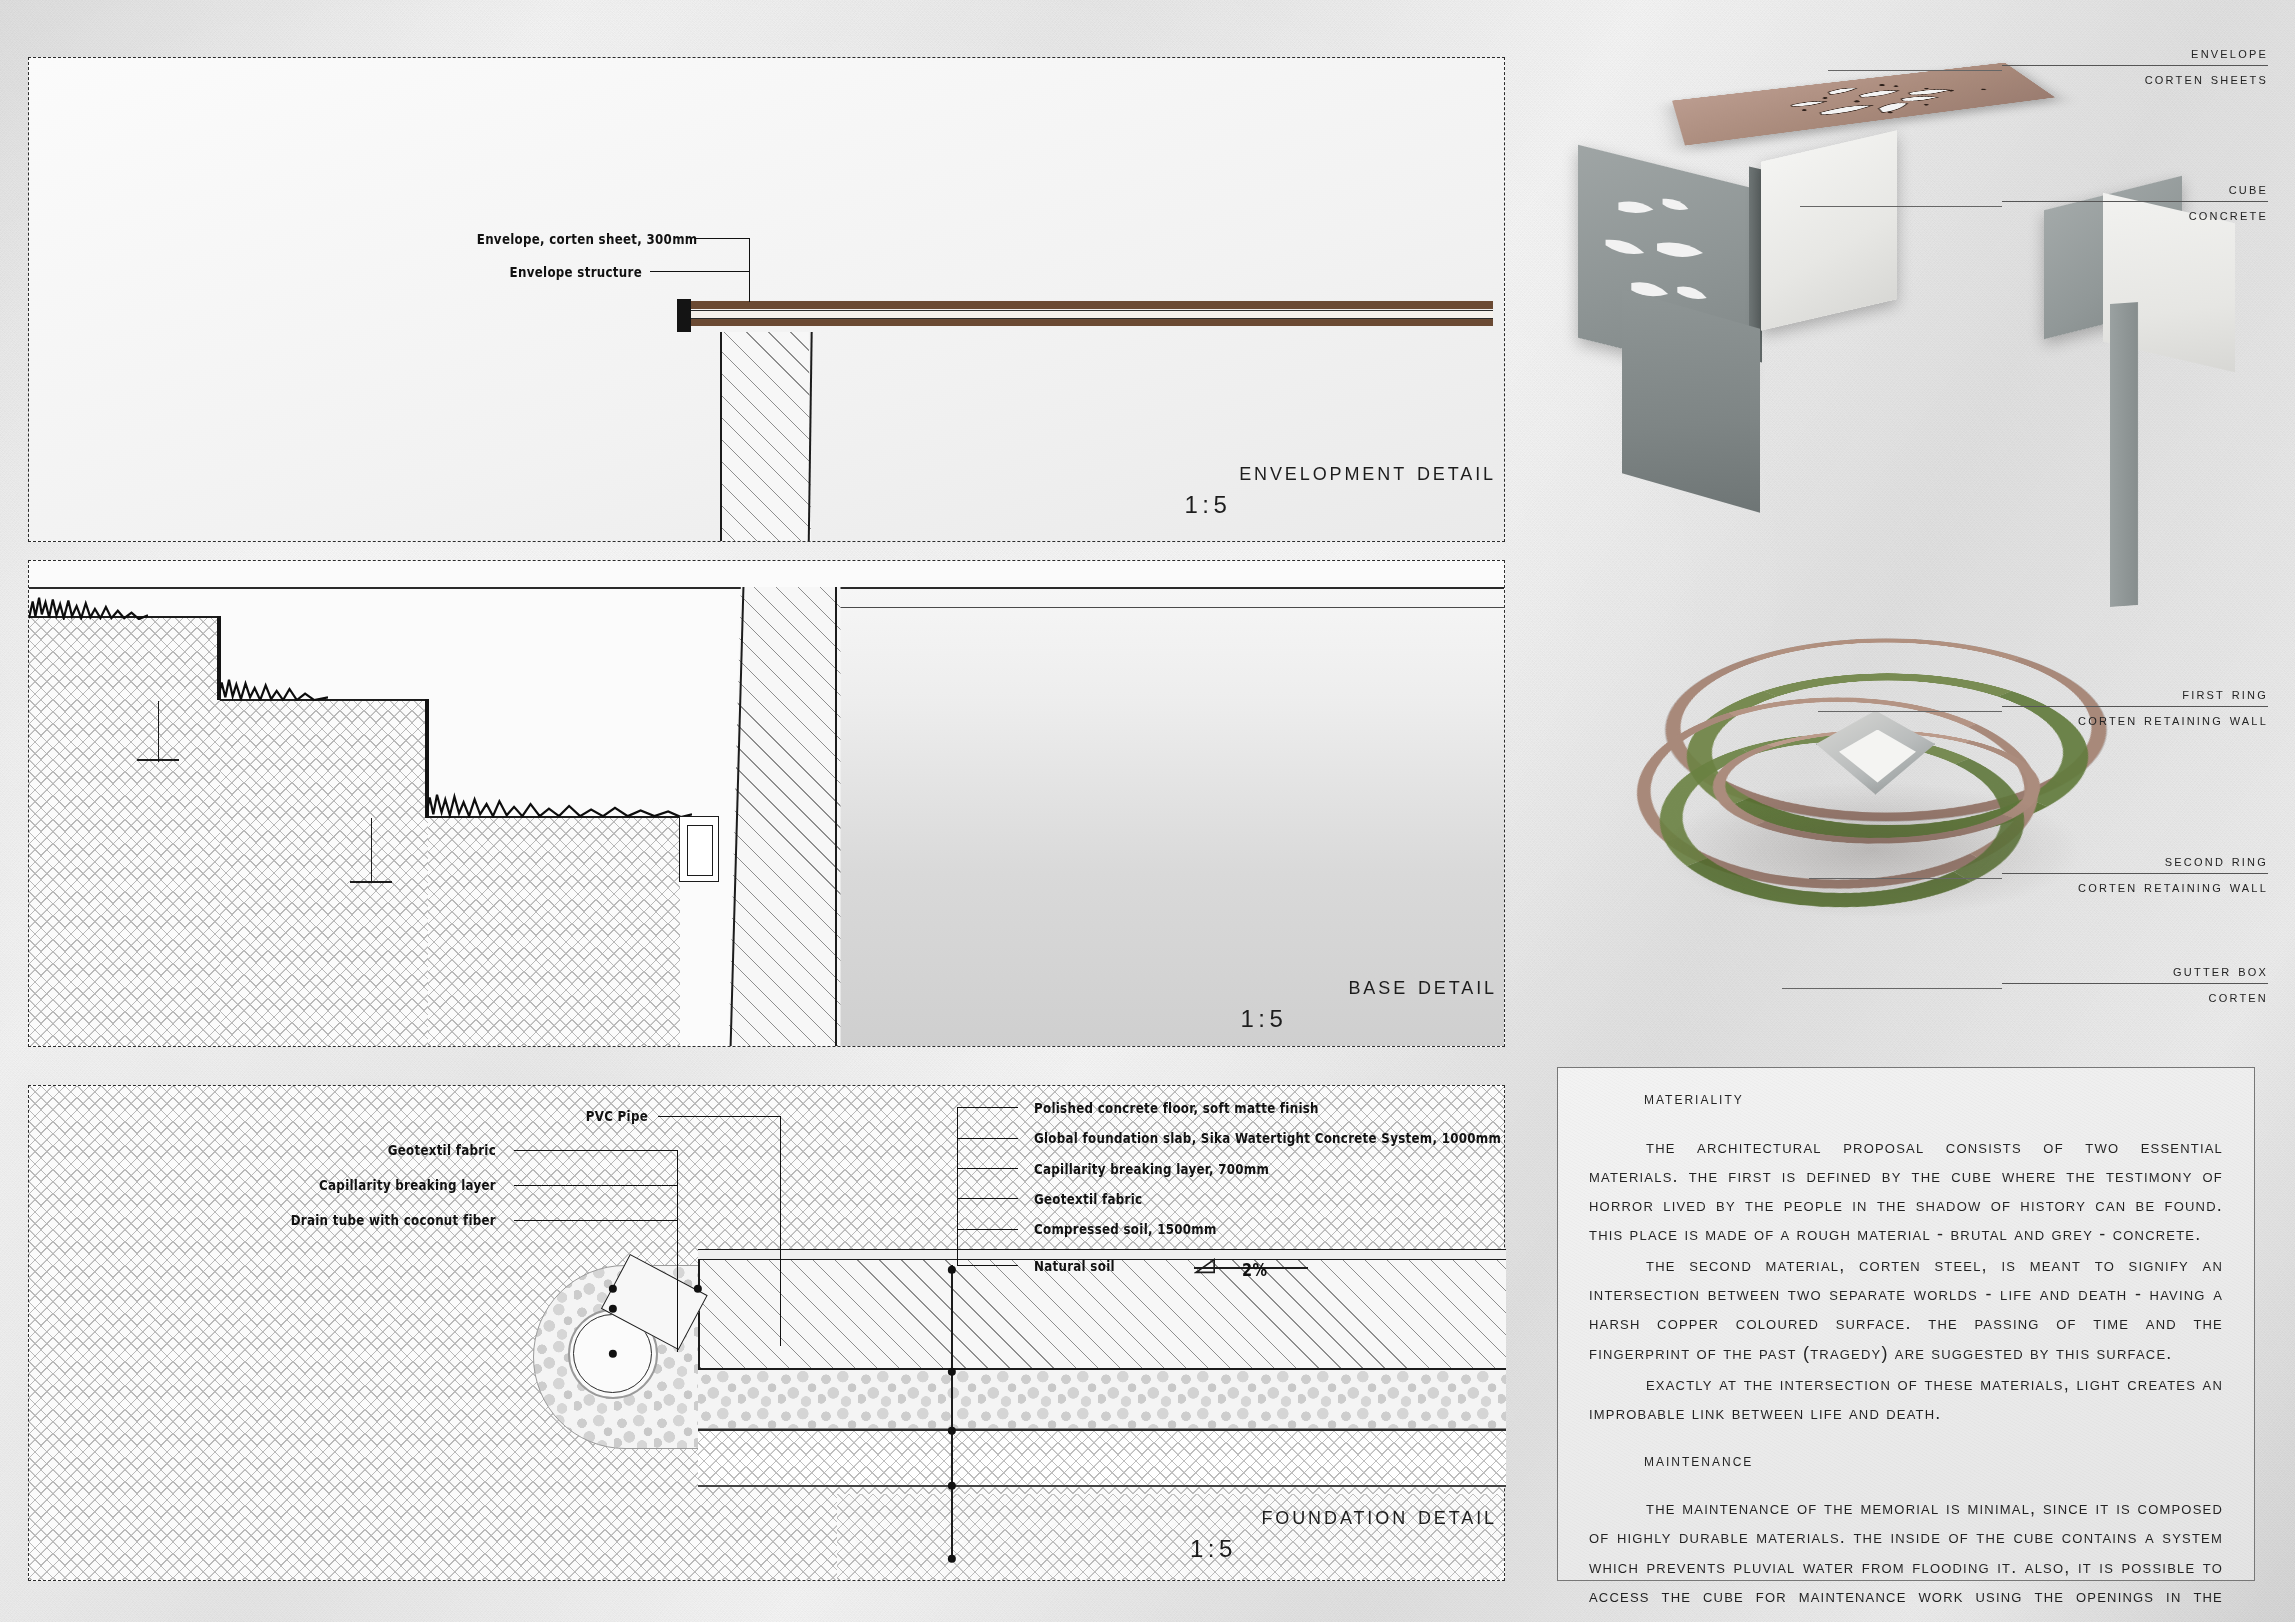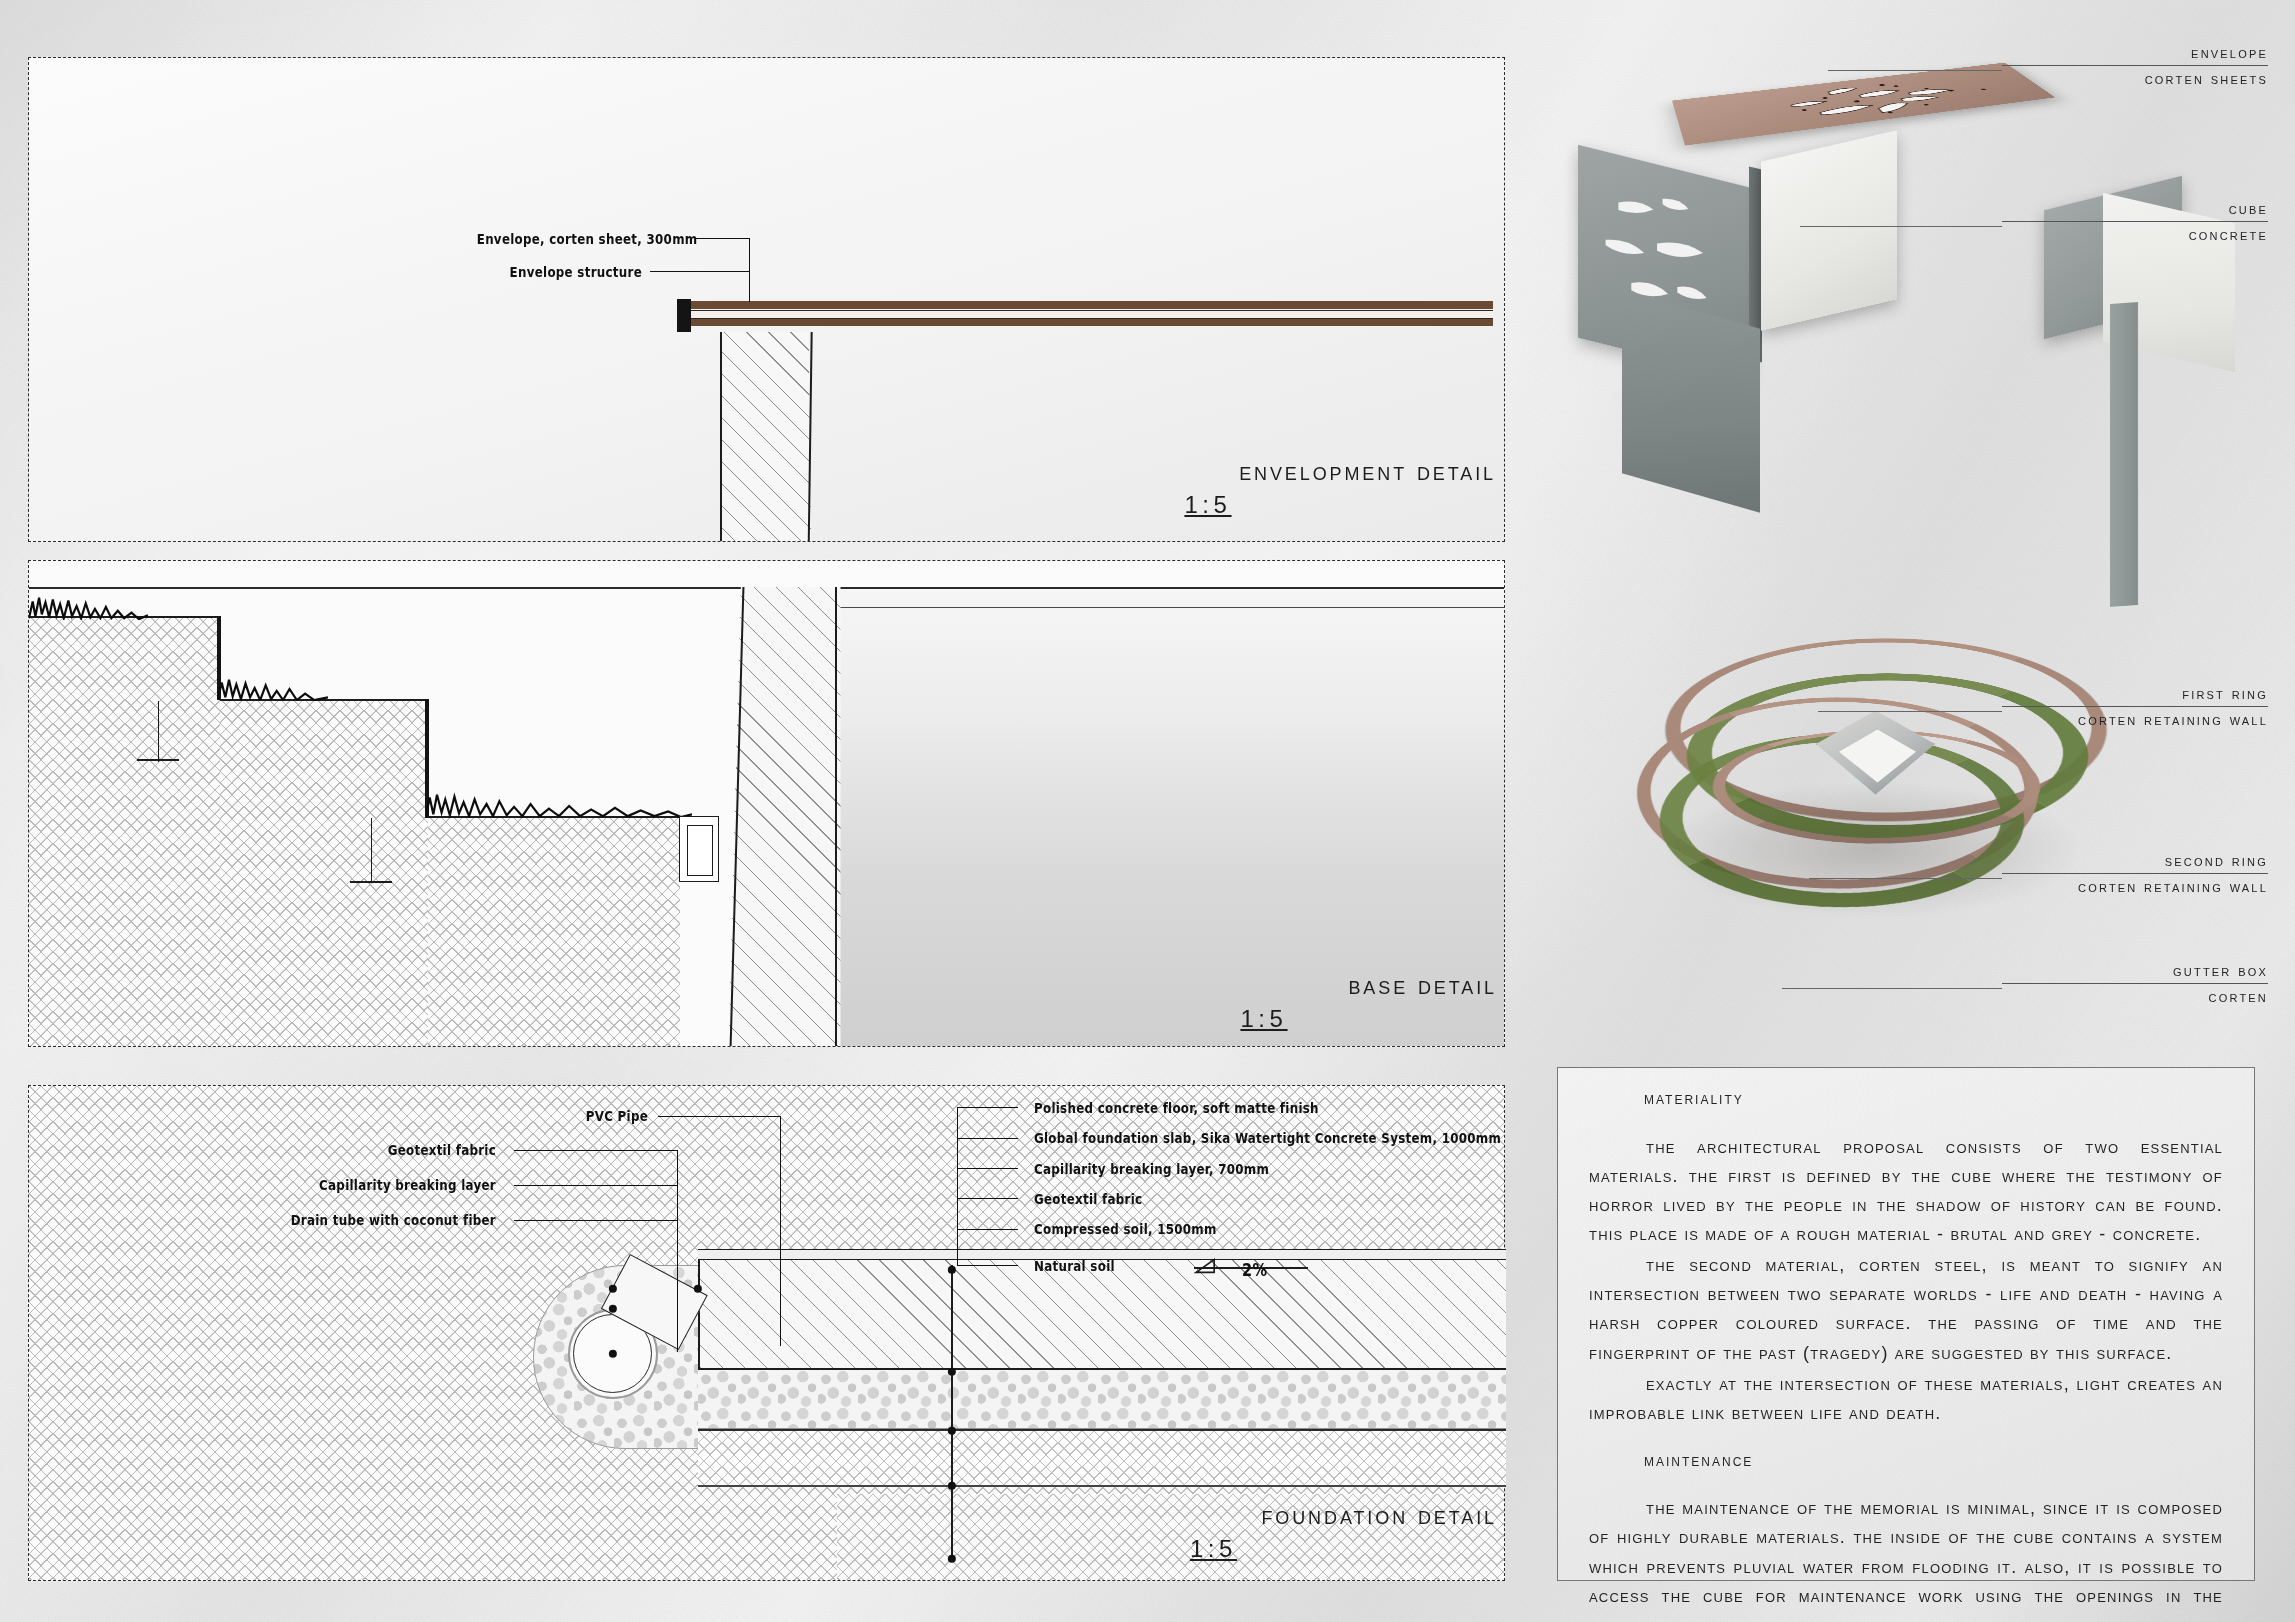--- a/index.html
+++ b/index.html
@@ -47,21 +47,20 @@
     line-height: 1.35;
     white-space: nowrap;
   }
   .detail-title .scale {
     display: block;
     font-variant: normal;
     letter-spacing: 4.6px;
     font-size: 24px;
     text-align: center;
     padding-right: 53px;
-    text-decoration: underline;
   }
 
   
   .ann {
     position: absolute;
     font-family: "DejaVu Sans Condensed", "Liberation Sans", sans-serif;
     font-size: 14.2px;
     color: #111;
     white-space: nowrap;
     letter-spacing: 0.3px;
@@ -451,21 +450,21 @@
               background:radial-gradient(ellipse at center, rgba(60,50,45,.22), rgba(0,0,0,0) 70%);"></div>
 </div>
 
 <div class="callout" style="left:2002px; top:44px; width:266px;">
   <div class="c-line" style="top:26px; width:174px;"></div>
   <span class="c-title">Envelope</span>
   <div class="c-rule"></div>
   <span class="c-sub">Corten sheets</span>
 </div>
 
-<div class="callout" style="left:2002px; top:180px; width:266px;margin-top:20px;">
+<div class="callout" style="left:2002px; top:180px; width:266px;">
   <div class="c-line" style="top:26px; width:202px;"></div>
   <span class="c-title">Cube</span>
   <div class="c-rule"></div>
   <span class="c-sub">Concrete</span>
 </div>
 
 <div class="callout" style="left:2002px; top:685px; width:266px;">
   <div class="c-line" style="top:26px; width:184px;"></div>
   <span class="c-title">First ring</span>
   <div class="c-rule"></div>

